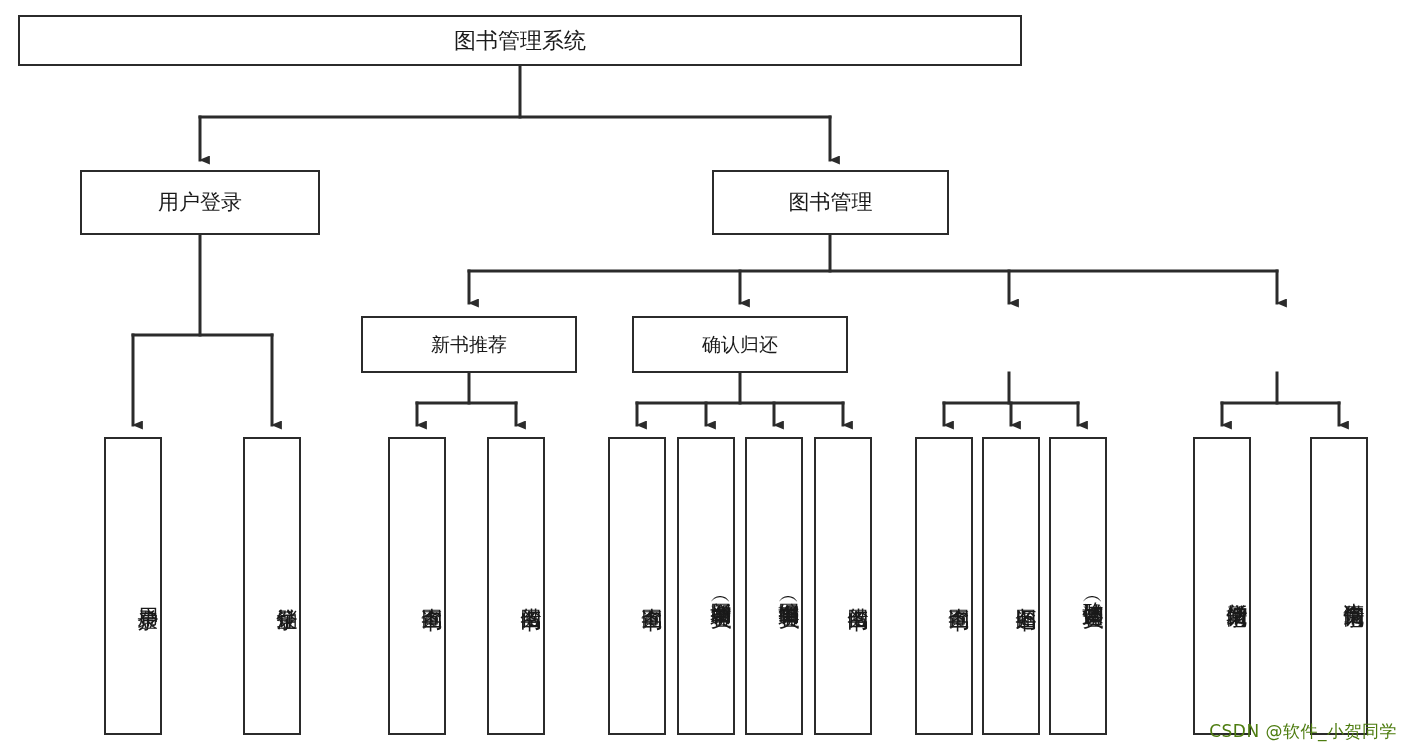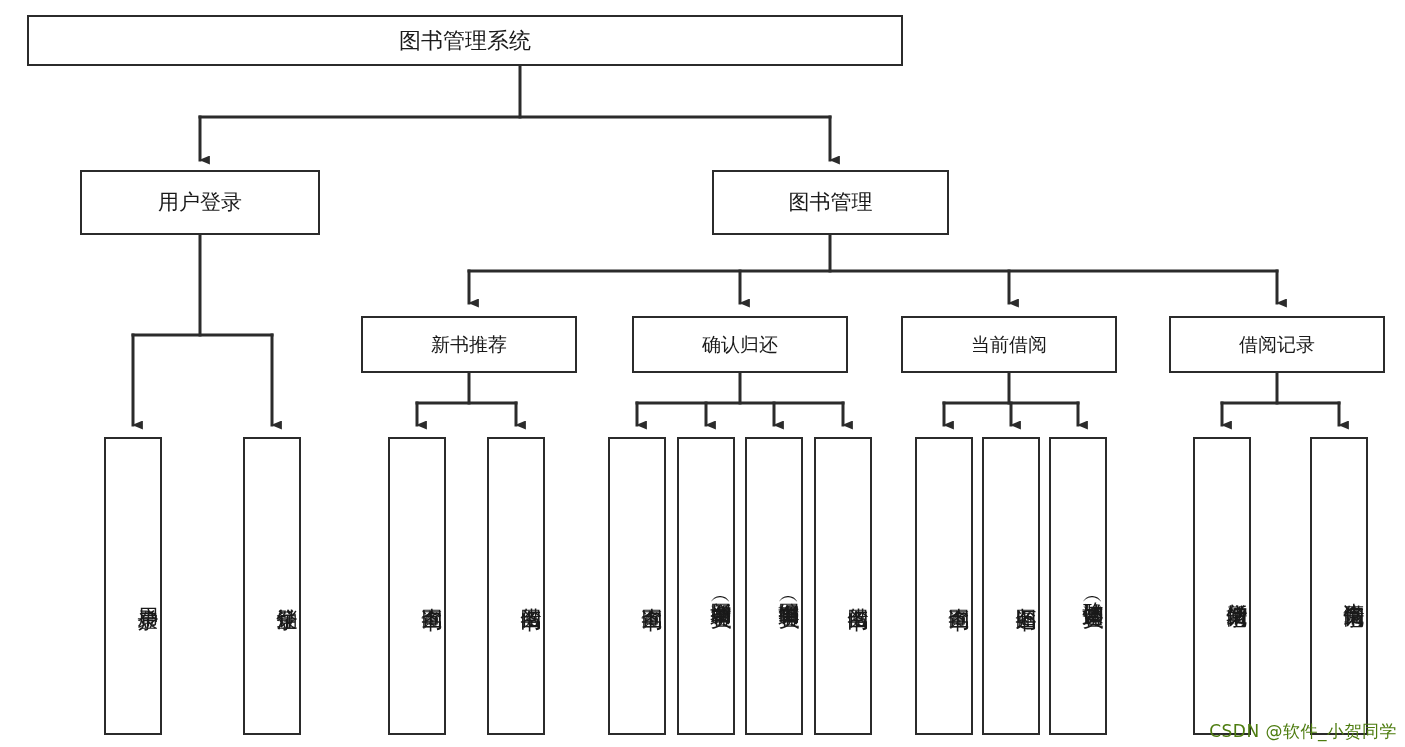--- a/index.html
+++ b/index.html
@@ -120,42 +120,36 @@
       <path d="M 1078 403 L 1078 425" marker-end="url(#arrow)"></path>
 
       <path d="M 1277 373 L 1277 403"></path>
       <path d="M 1222 403 L 1339 403"></path>
       <path d="M 1222 403 L 1222 425" marker-end="url(#arrow)"></path>
       <path d="M 1339 403 L 1339 425" marker-end="url(#arrow)"></path>
 
     </g>
   </svg>
 
-  <div class="node root" style="left:27px; top:15px; width:876px; height:51px;">
+  <div class="node root" style="left:18px; top:15px; width:1004px; height:51px;">
     <span>图书管理系统</span>
   </div>
 
   <div class="node lvl2" style="left:80px; top:170px; width:240px; height:65px;">
     <span>用户登录</span>
   </div>
   <div class="node lvl2" style="left:712px; top:170px; width:237px; height:65px;">
     <span>图书管理</span>
   </div>
 
   <div class="node lvl3" style="left:361px; top:316px; width:216px; height:57px;">
     <span>新书推荐</span>
   </div>
   <div class="node lvl3" style="left:632px; top:316px; width:216px; height:57px;">
     <span>确认归还</span>
-  </div>
-  <div class="node lvl3" style="left:901px; top:316px; width:216px; height:57px;">
-    <span>当前借阅</span>
-  </div>
-  <div class="node lvl3" style="left:1169px; top:316px; width:216px; height:57px;">
-    <span>借阅记录</span>
   </div>
 
   <div class="node leaf" style="left:104px; top:437px; width:58px; height:298px;">
     <span class="leaf-label">用户登录</span>
   </div>
   <div class="node leaf" style="left:243px; top:437px; width:58px; height:298px;">
     <span class="leaf-label">注销登录</span>
   </div>
 
   <div class="node leaf" style="left:388px; top:437px; width:58px; height:298px;">

